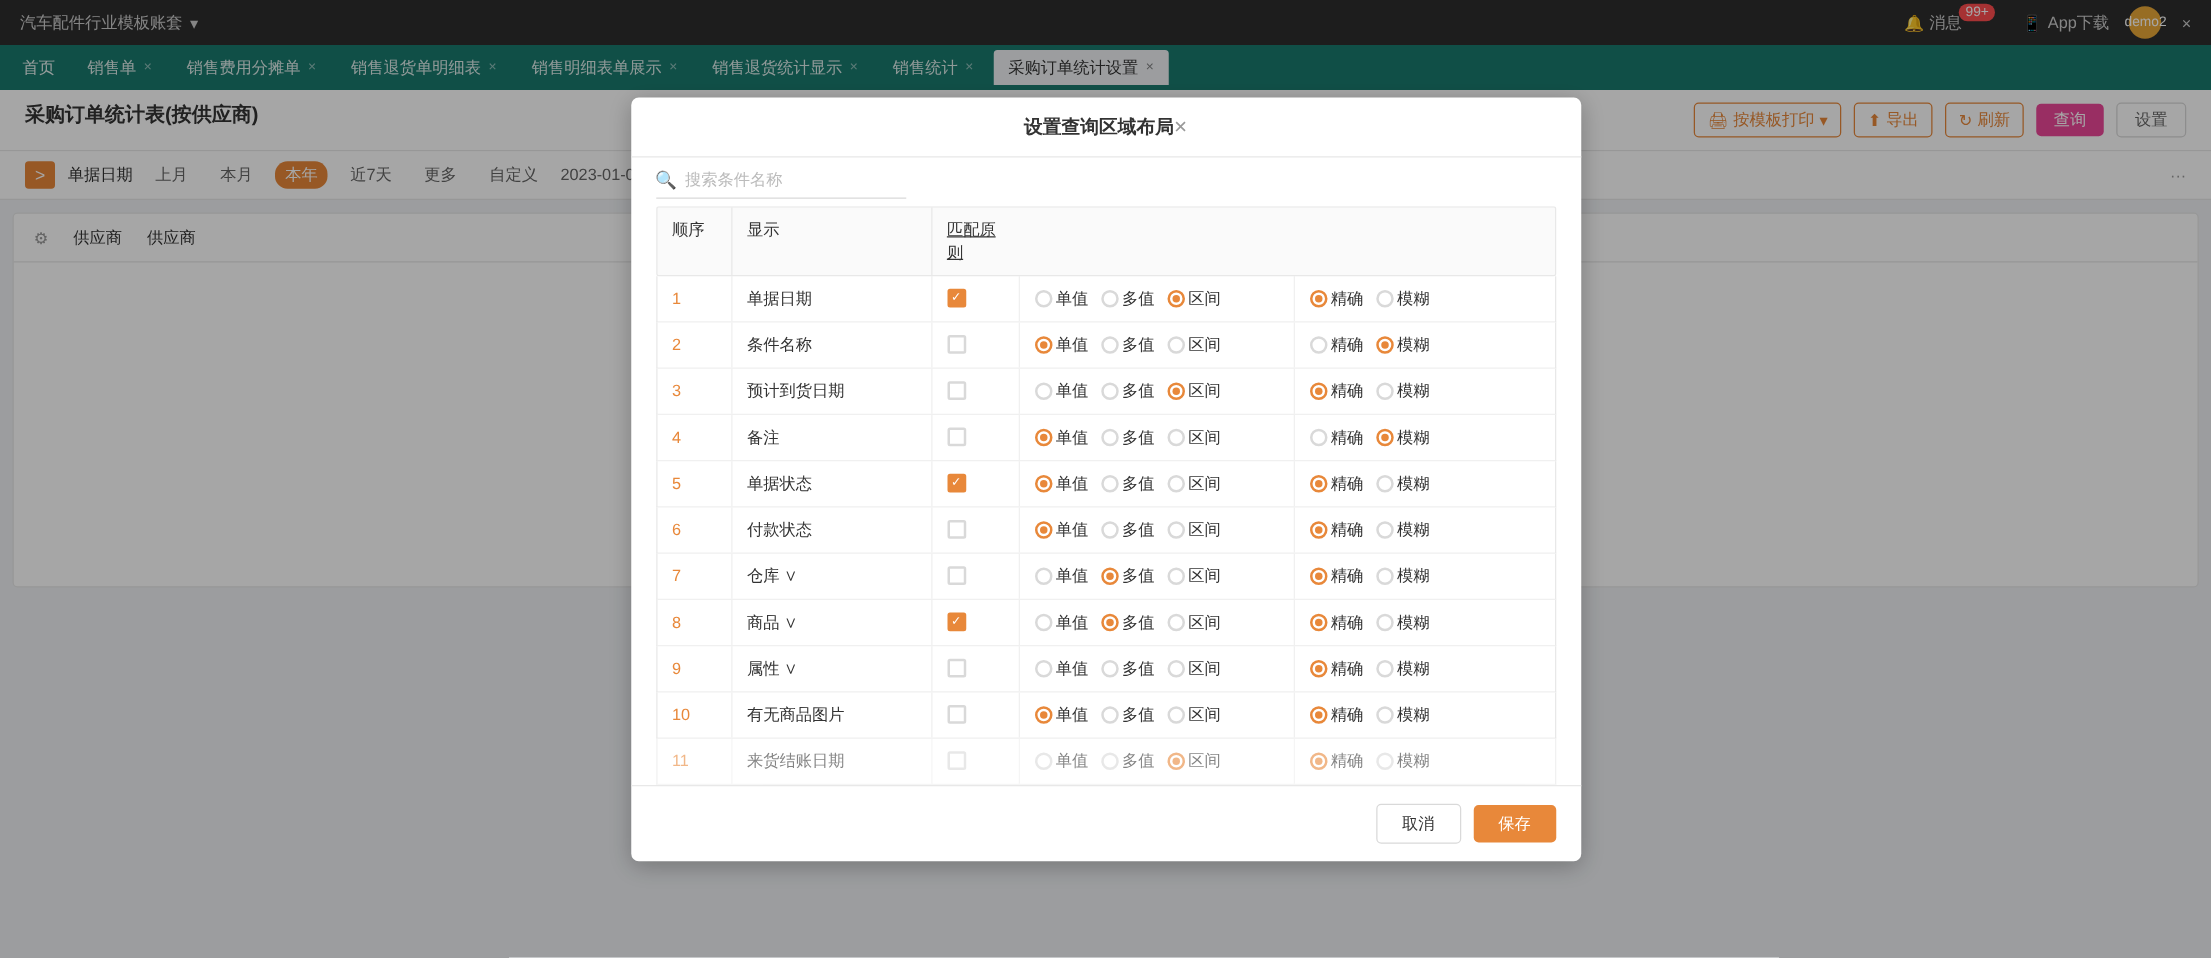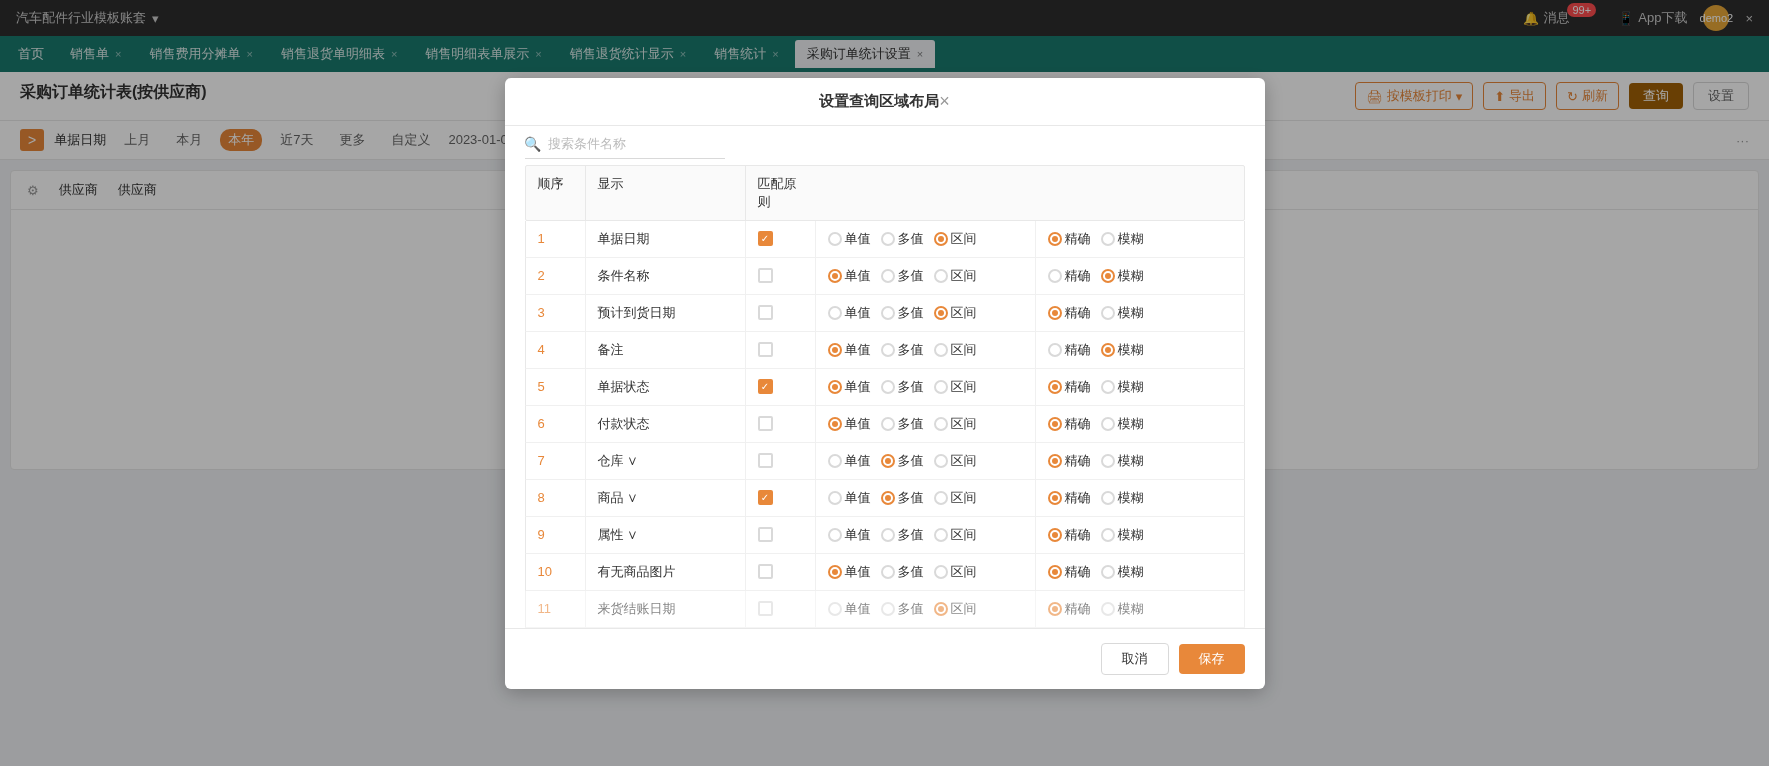--- a/index.html
+++ b/index.html
@@ -52,21 +52,21 @@
       display: flex;
       align-items: flex-start;
       justify-content: space-between;
       border-bottom: 1px solid #e8e8e8;
     }
     .page-title { font-size: 16px; font-weight: bold; color: #333; }
     .header-actions { display: flex; align-items: center; gap: 10px; }
     .btn-print { display: flex; align-items: center; gap: 4px; color: #e8883a; border: 1px solid #e8883a; border-radius: 4px; padding: 4px 10px; cursor: pointer; font-size: 13px; }
     .btn-export { display: flex; align-items: center; gap: 4px; color: #e8883a; border: 1px solid #e8883a; border-radius: 4px; padding: 4px 10px; cursor: pointer; font-size: 13px; }
     .btn-refresh { display: flex; align-items: center; gap: 4px; color: #e8883a; border: 1px solid #e8883a; border-radius: 4px; padding: 4px 10px; cursor: pointer; font-size: 13px; }
-    .btn-query { background: #a16207; color: #fff; border: none; border-radius: 4px; padding: 4px 14px; cursor: pointer; font-size: 13px; }
+    .btn-query { background: #ec4899; color: #fff; border: none; border-radius: 4px; padding: 4px 14px; cursor: pointer; font-size: 13px; }
     .btn-set { border: 1px solid #d9d9d9; background: #fff; border-radius: 4px; padding: 4px 14px; cursor: pointer; font-size: 13px; color: #666; }
 
     
     .filter-bar {
       background: #fff;
       padding: 8px 20px;
       display: flex;
       align-items: center;
       gap: 10px;
       border-bottom: 1px solid #e8e8e8;
@@ -184,21 +184,21 @@
       top: 0;
       z-index: 10;
     }
     .th {
       padding: 9px 12px;
       font-size: 13px;
       color: #333;
       font-weight: 500;
       border-right: 1px solid #e8e8e8;
     }
-    .th:last-child { border-right: none; }
+    .th:last-child { border-right: none; text-decoration: underline; }
 
     .table-row {
       display: grid;
       grid-template-columns: 60px 160px 70px 220px 200px;
       border-bottom: 1px solid #f0f0f0;
       border-left: 1px solid #e8e8e8;
       border-right: 1px solid #e8e8e8;
     }
     .td {
       padding: 9px 12px;

